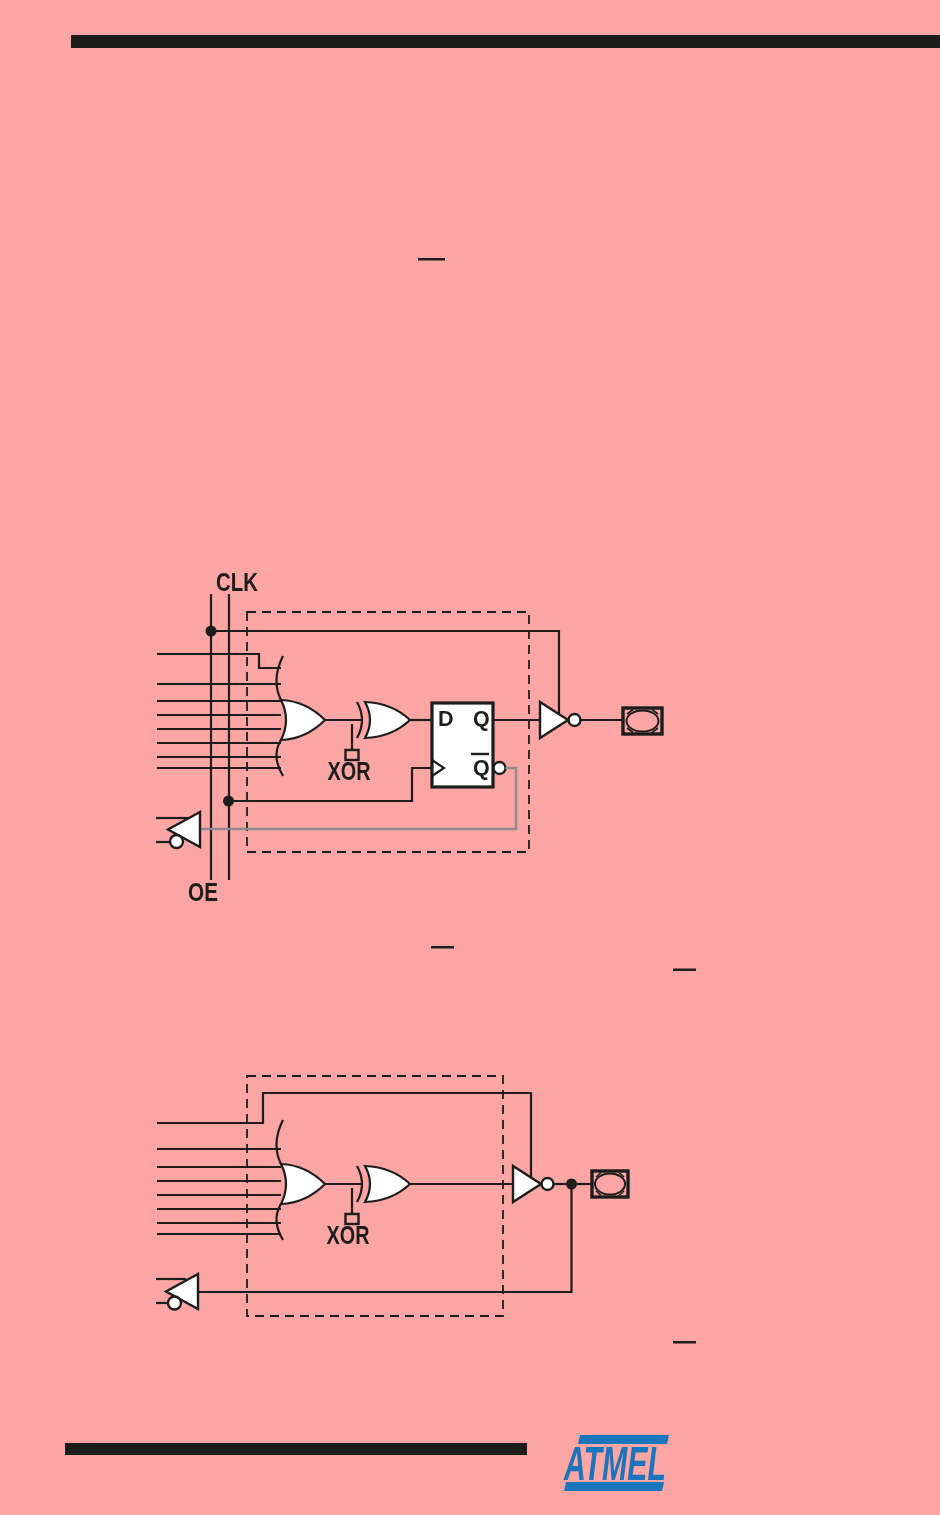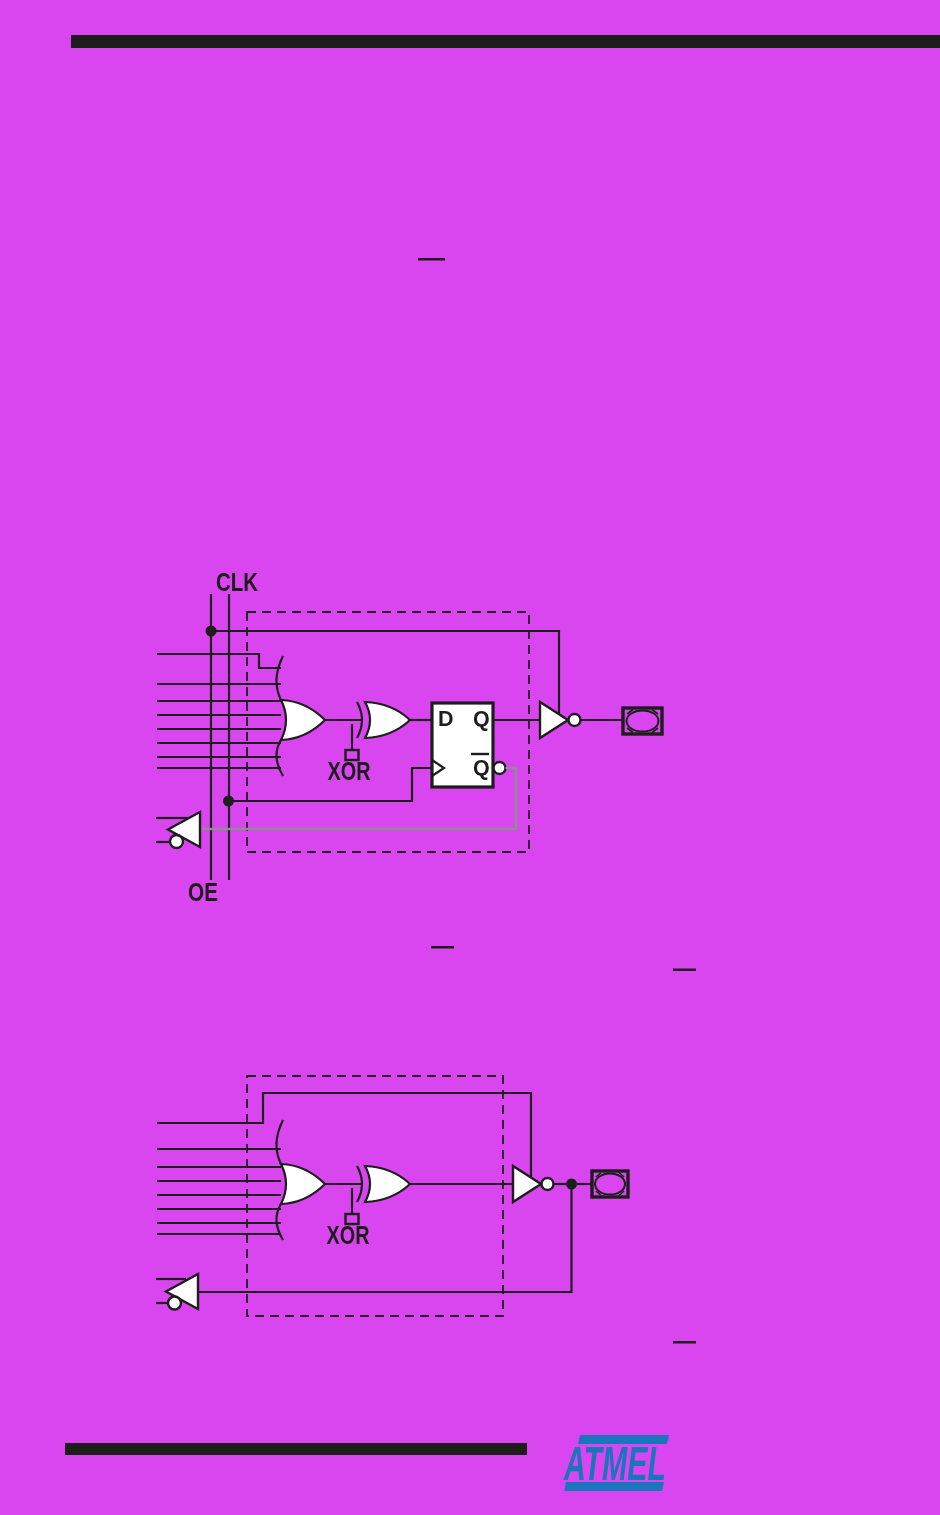--- a/index.html
+++ b/index.html
@@ -1,16 +1,16 @@
 <!DOCTYPE html>
 <html><head>
 <meta charset="utf-8">
 <style>
   html,body{margin:0;padding:0;background:#fff;}
-  #page{position:relative;width:940px;height:1515px;background:#d946ef;overflow:hidden;
+  #page{position:relative;width:940px;height:1515px;background:#fca5a5;overflow:hidden;
         font-family:"Liberation Sans",sans-serif;}
   svg{position:absolute;top:0;left:0;}
   text{font-family:"Liberation Sans",sans-serif;}
 </style>
 </head>
 <body>
 
 <div id="page">
 <svg width="940" height="1515" viewBox="0 0 940 1515">
 

